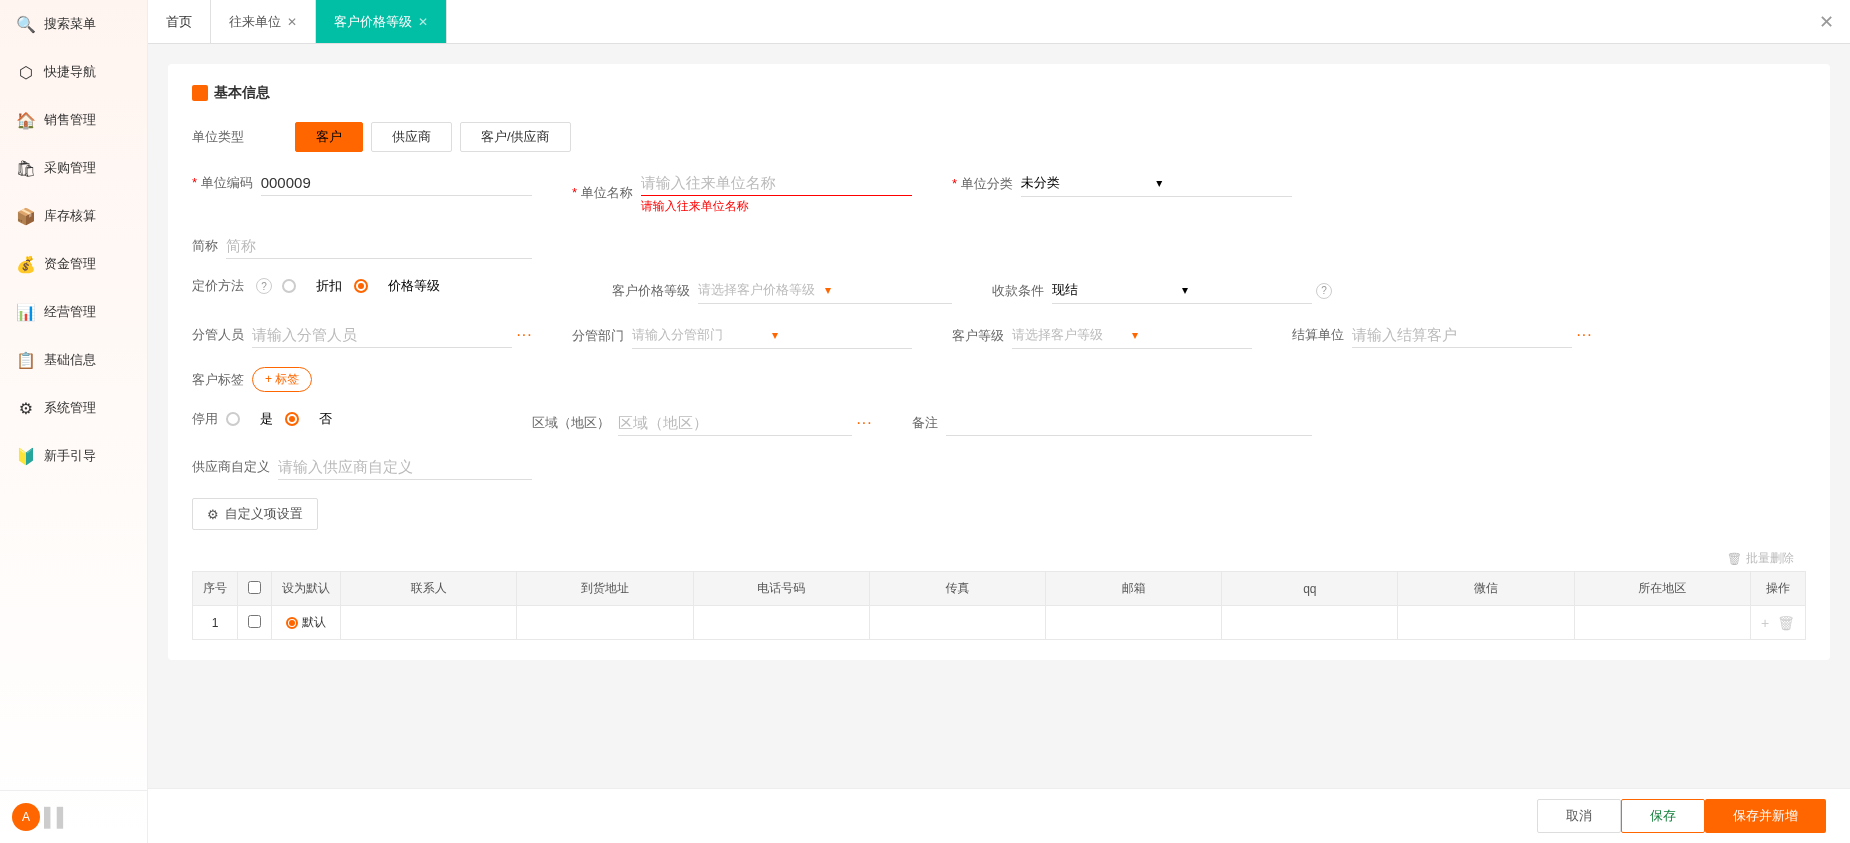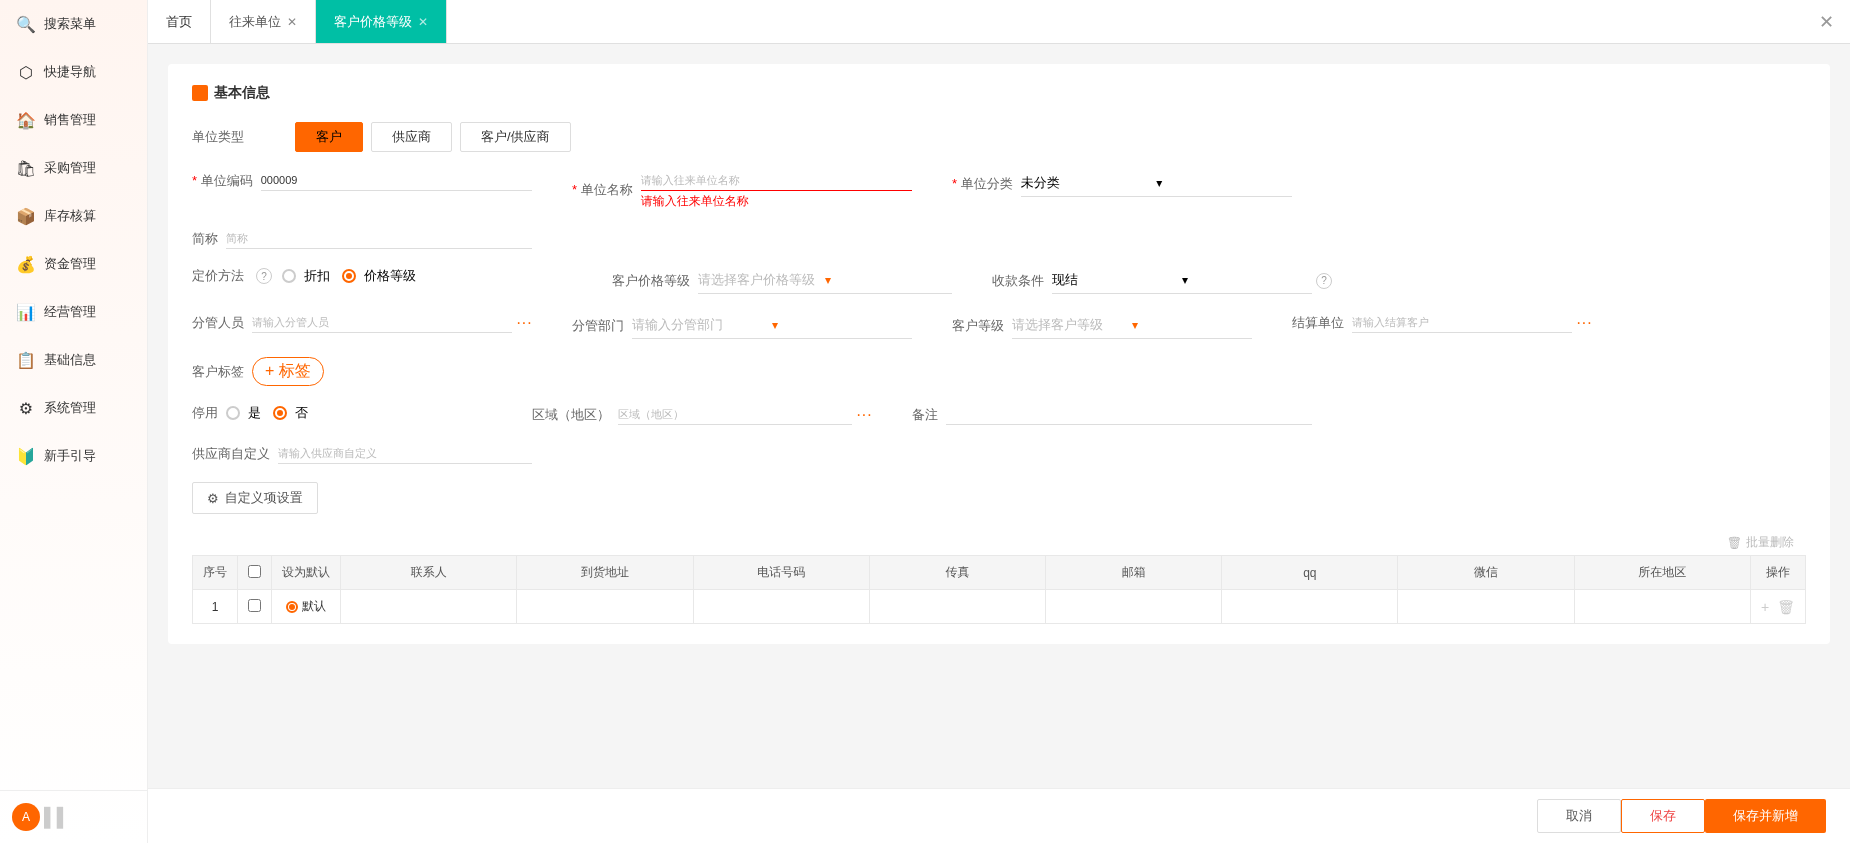--- a/index.html
+++ b/index.html
@@ -143,21 +143,21 @@
     .field-label.required::before {
       content: '* ';
       color: #f00;
     }
 
     .form-input {
       flex: 1;
       border: none;
       border-bottom: 1px solid #ddd;
       padding: 4px 0;
-      font-size: 11px;
+      font-size: 15px;
       outline: none;
       color: #333;
       background: transparent;
     }
     .form-input::placeholder { color: #bbb; }
     .form-input.error { border-bottom-color: #f00; }
 
     .error-msg {
       color: #f00;
       font-size: 12px;
@@ -201,21 +201,21 @@
     .select-field.has-value span { color: #000000; }
 
     .radio-group {
       display: flex;
       align-items: center;
       gap: 12px;
     }
     .radio-item {
       display: flex;
       align-items: center;
-      gap: 8px;
+      gap: 20px;
       cursor: pointer;
     }
     .radio-circle {
       width: 14px; height: 14px;
       border-radius: 50%;
       border: 2px solid #ccc;
       display: flex; align-items: center; justify-content: center;
     }
     .radio-circle.selected {
       border-color: #f60;
@@ -246,21 +246,21 @@
       font-size: 16px;
       margin-left: 4px;
     }
 
     .tag-btn {
       border: 1px solid #f60;
       color: #f60;
       background: #fff;
       border-radius: 20px;
       padding: 3px 12px;
-      font-size: 16px;
+      font-size: 12px;
       cursor: pointer;
       display: flex;
       align-items: center;
       gap: 4px;
     }
 
     .custom-settings-btn {
       display: flex;
       align-items: center;
       gap: 6px;
@@ -325,21 +325,21 @@
       font-size: 13px;
       color: #555;
     }
     .btn-save {
       padding: 7px 28px;
       border: 1px solid #f60;
       background: #fff;
       border-radius: 2px;
       cursor: pointer;
       font-size: 13px;
-      color: #ef4444;
+      color: #15803d;
     }
     .btn-save-new {
       padding: 7px 28px;
       border: none;
       background: #f60;
       border-radius: 2px;
       cursor: pointer;
       font-size: 13px;
       color: #fff;
     }

